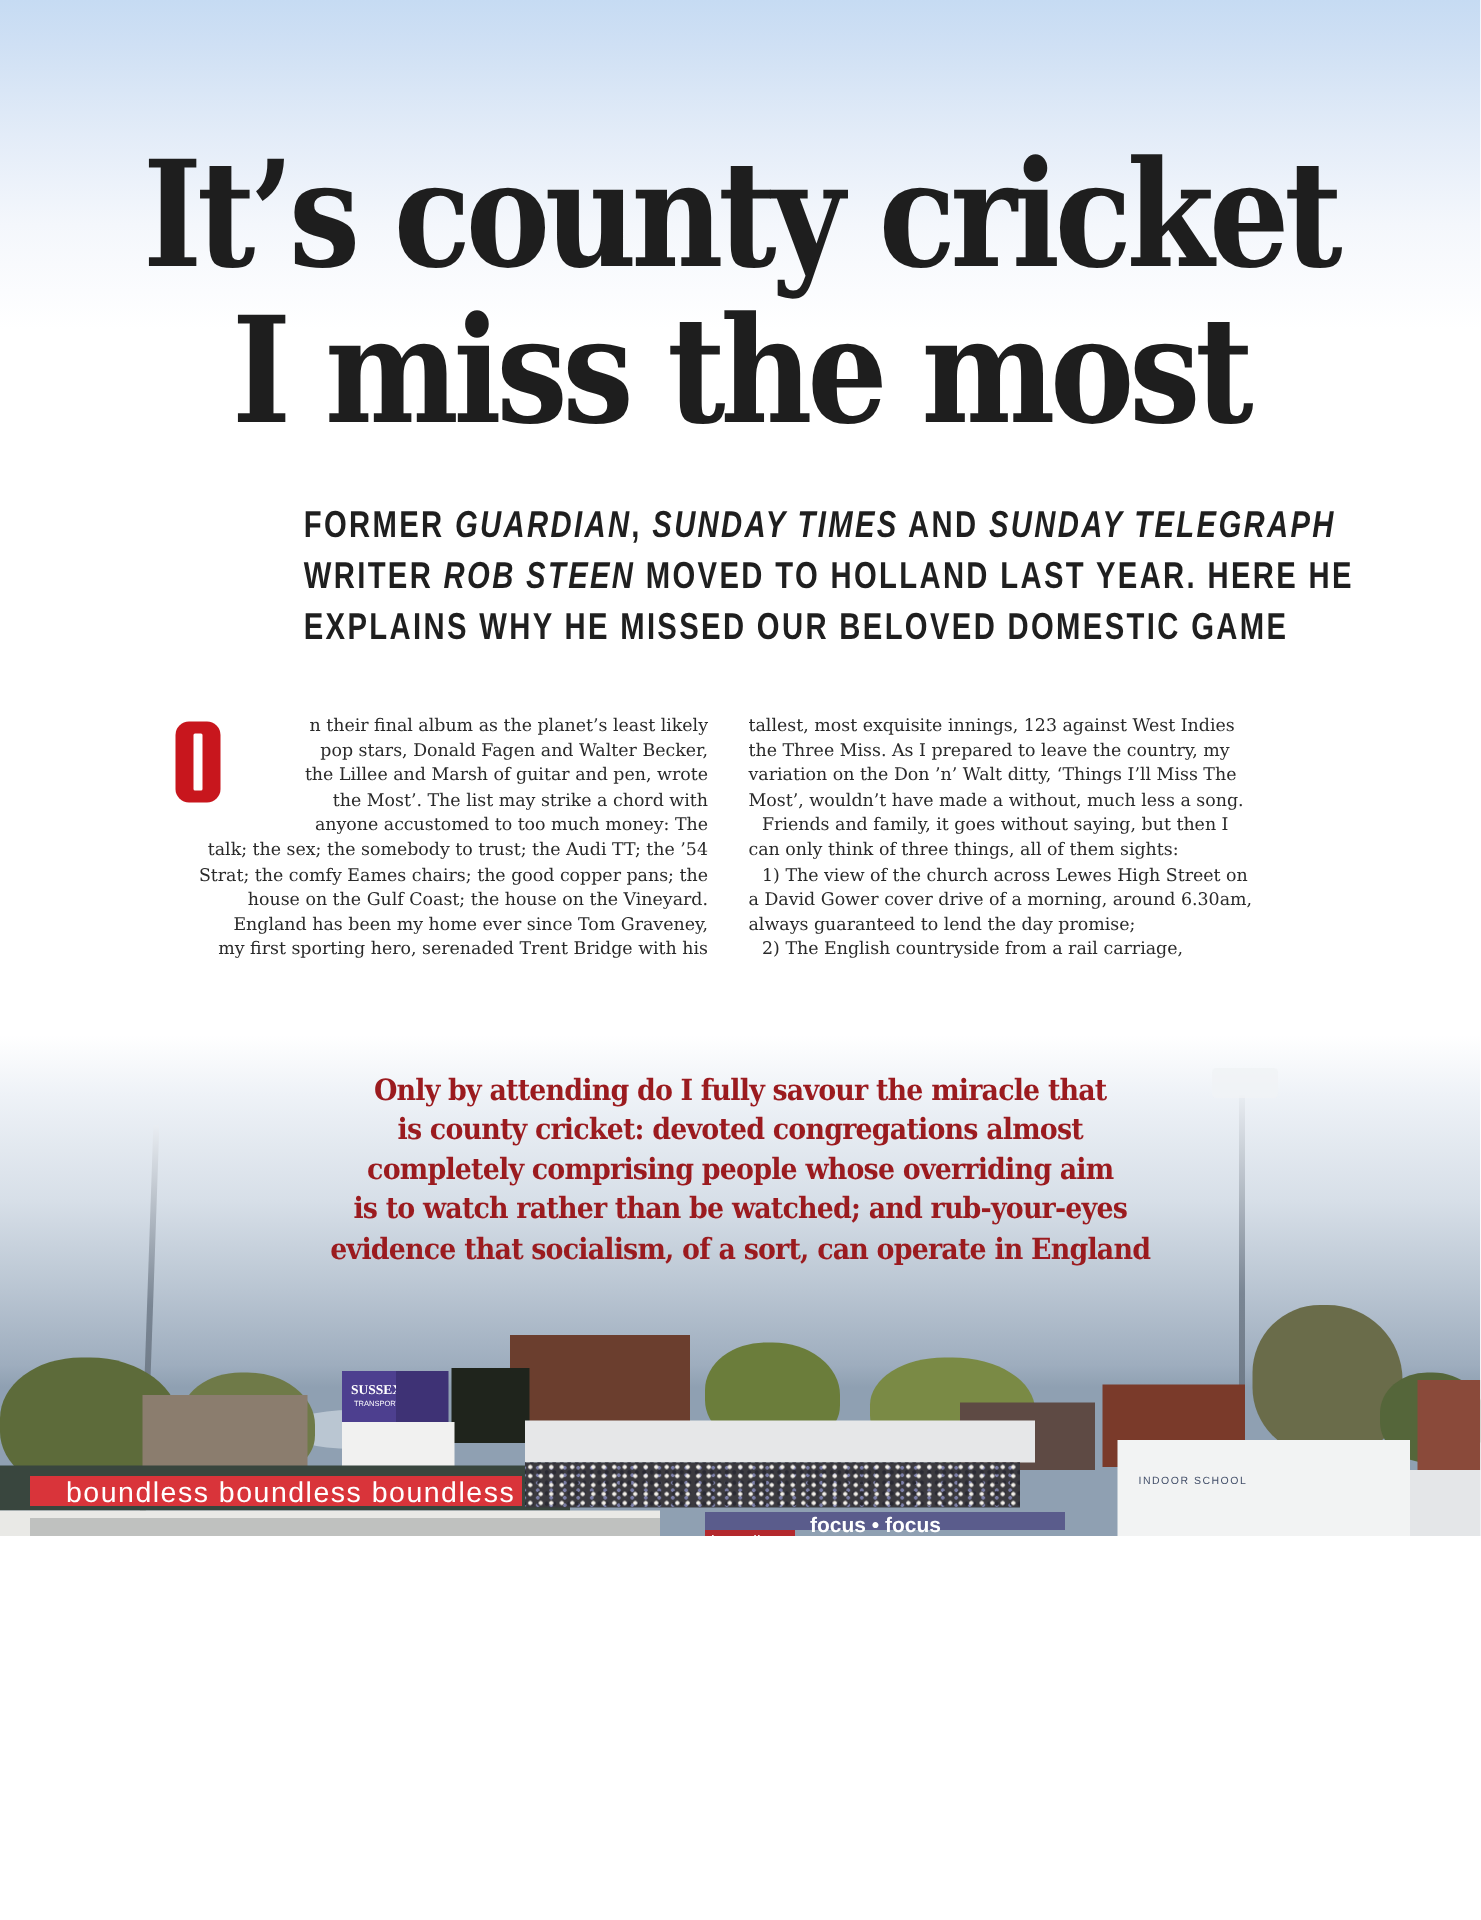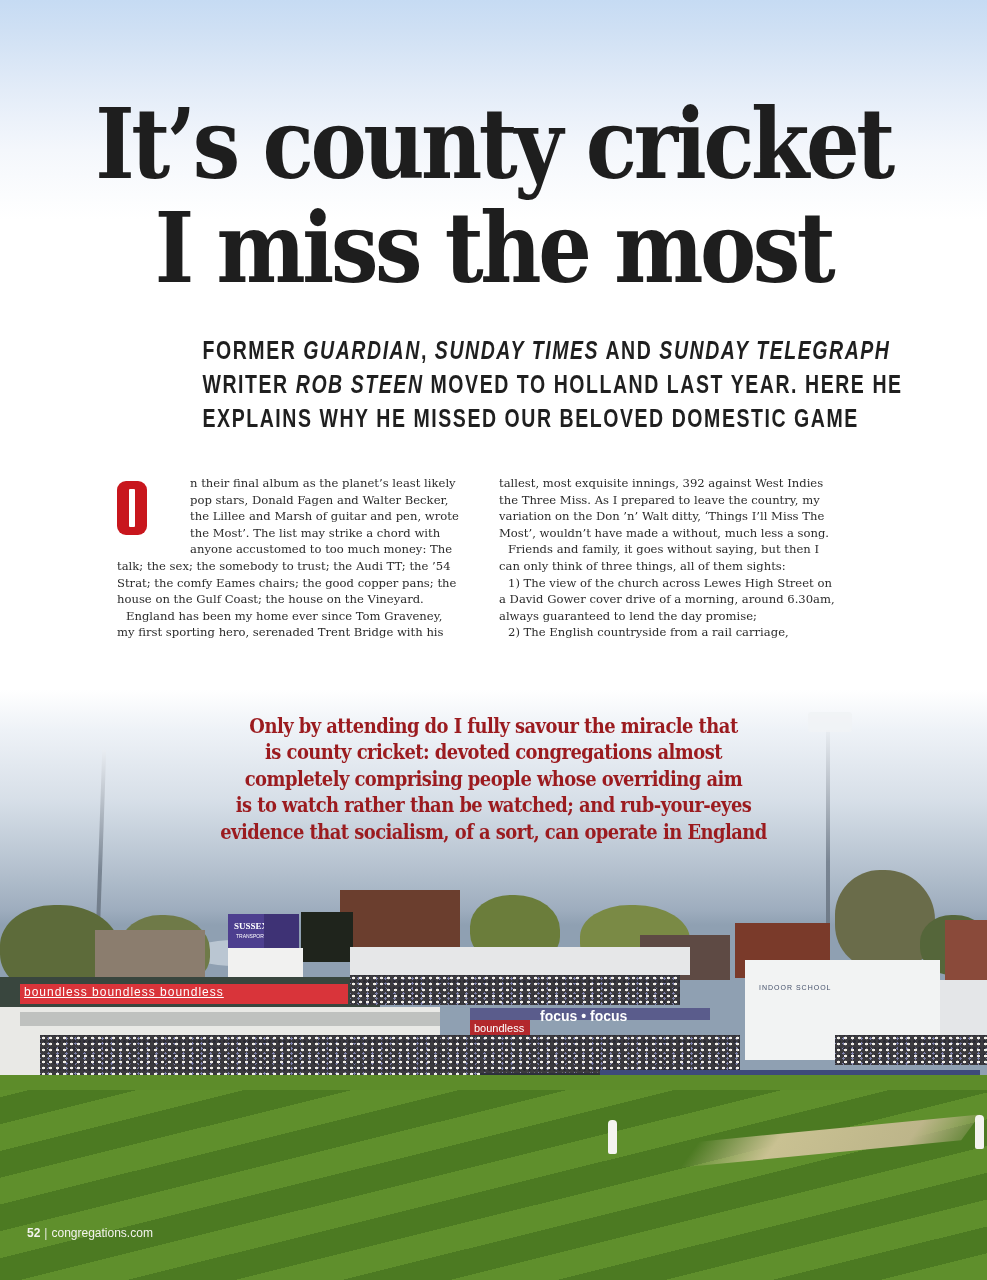--- a/index.html
+++ b/index.html
@@ -1,38 +1,38 @@
 <!DOCTYPE html>
 <html><head>
 <meta charset="utf-8">
 <style>
   * { box-sizing: border-box; margin: 0; padding: 0; }
   html, body { width: 987px; height: 1280px; overflow: hidden; background: #ffffff; }
   body { position: relative; font-family: "DejaVu Serif", serif; color: #1c1c1c; }
 
-  .page { position: absolute; left: 0; top: 0; width: 987px; height: 1280px; overflow: hidden;
+  .page { position: absolute; left: 0; top: 0; width: 987px; height: 1024px; overflow: hidden;
     background: linear-gradient(180deg, #c6dbf3 0px, #cfe0f4 30px, #e3ecf8 90px, #f4f7fc 150px, #ffffff 220px, #ffffff 680px); }
 
   
   .headline { position: absolute; left: 0; top: 92px; width: 987px; text-align: center;
     font-family: "DejaVu Serif", serif; font-weight: bold; font-size: 98px; line-height: 104px;
     letter-spacing: -4px; color: #1e1e1e; transform: scaleX(0.86); transform-origin: center top; }
   .headline div { white-space: nowrap; }
 
   
   .standfirst { position: absolute; left: 120px; top: 333px; width: 750px; text-align: center;
     font-family: "Liberation Sans", sans-serif; font-weight: bold; font-size: 25px; line-height: 34px;
     letter-spacing: 2px; color: #1f1f1f; text-transform: uppercase; transform: scaleX(0.78); transform-origin: center top; }
   .standfirst .standfirst-line { white-space: nowrap; }
   .standfirst em { font-style: italic; }
 
   
   .col { position: absolute; top: 475px; width: 355px; font-family: "DejaVu Serif", serif;
     font-size: 11.6px; line-height: 16.6px; color: #2a2a2a; }
-  .col-left { left: 117px; }
+  .col-left { left: 117px; text-align: right; }
   .col-right { left: 499px; }
   .col .line { white-space: nowrap; display: block; }
   .col .indent { padding-left: 73px; }
   .col .para { text-indent: 9px; }
   .dropcap { position: absolute; left: 0; top: 6px; width: 30px; height: 54px;
     background: #c8161d; border-radius: 9px; }
   .dropcap::after { content: ""; position: absolute; left: 12px; top: 8px; width: 6px; height: 38px;
     background: #ffffff; border-radius: 1px; }
 
   
@@ -89,21 +89,21 @@
     <span class="line indent">the Most’. The list may strike a chord with</span>
     <span class="line indent">anyone accustomed to too much money: The</span>
     <span class="line">talk; the sex; the somebody to trust; the Audi TT; the ’54</span>
     <span class="line">Strat; the comfy Eames chairs; the good copper pans; the</span>
     <span class="line">house on the Gulf Coast; the house on the Vineyard.</span>
     <span class="line para">England has been my home ever since Tom Graveney,</span>
     <span class="line">my first sporting hero, serenaded Trent Bridge with his</span>
   </div>
 
   <div class="col col-right">
-    <span class="line">tallest, most exquisite innings, 392 against West Indies</span>
+    <span class="line">tallest, most exquisite innings, 123 against West Indies</span>
     <span class="line">the Three Miss. As I prepared to leave the country, my</span>
     <span class="line">variation on the Don ’n’ Walt ditty, ‘Things I’ll Miss The</span>
     <span class="line">Most’, wouldn’t have made a without, much less a song.</span>
     <span class="line para">Friends and family, it goes without saying, but then I</span>
     <span class="line">can only think of three things, all of them sights:</span>
     <span class="line para">1)  The view of the church across Lewes High Street on</span>
     <span class="line">a David Gower cover drive of a morning, around 6.30am,</span>
     <span class="line">always guaranteed to lend the day promise;</span>
     <span class="line para">2)  The English countryside from a rail carriage,</span>
   </div>
@@ -132,21 +132,21 @@
     <div class="building" style="left:228px;top:224px;width:65px;height:34px;background:#4d3f8f;">
       <span class="ad-text" style="left:6px;top:7px;font-size:9px;font-weight:bold;font-family:'Liberation Serif',serif;">SUSSEX</span>
       <span class="ad-text" style="left:8px;top:19px;font-size:5px;">TRANSPORT</span>
     </div>
     <div class="building" style="left:264px;top:224px;width:35px;height:34px;background:#3e3275;"></div>
     <div class="building" style="left:301px;top:222px;width:52px;height:50px;background:#1f241c;"></div>
     <div class="building" style="left:228px;top:258px;width:75px;height:32px;background:#f1f1f0;"></div>
 
     <div class="building" style="left:0;top:287px;width:380px;height:30px;background:#39463e;"></div>
     <div class="building" style="left:20px;top:294px;width:328px;height:20px;background:#d9343a;">
-      <span class="ad-text" style="left:4px;top:1px;font-size:12px;letter-spacing:1px;text-decoration:underline;">boundless   boundless   boundless</span>
+      <span class="ad-text" style="left:24px;top:1px;font-size:19px;letter-spacing:1px;">boundless   boundless   boundless</span>
     </div>
     <div class="building" style="left:0;top:317px;width:440px;height:110px;background:#e9e9e6;"></div>
     <div class="building" style="left:20px;top:322px;width:420px;height:14px;background:#bfc1bf;"></div>
     <div class="crowd" style="left:40px;top:345px;width:410px;height:60px;"></div>
 
     <div class="building" style="left:350px;top:257px;width:340px;height:28px;background:#e6e7e8;"></div>
     <div class="crowd" style="left:350px;top:285px;width:330px;height:30px;"></div>
     <div class="building" style="left:470px;top:318px;width:240px;height:12px;background:#5a5c8c;">
       <span class="ad-text" style="left:70px;top:0px;font-size:14px;font-weight:bold;">focus • focus</span>
     </div>

